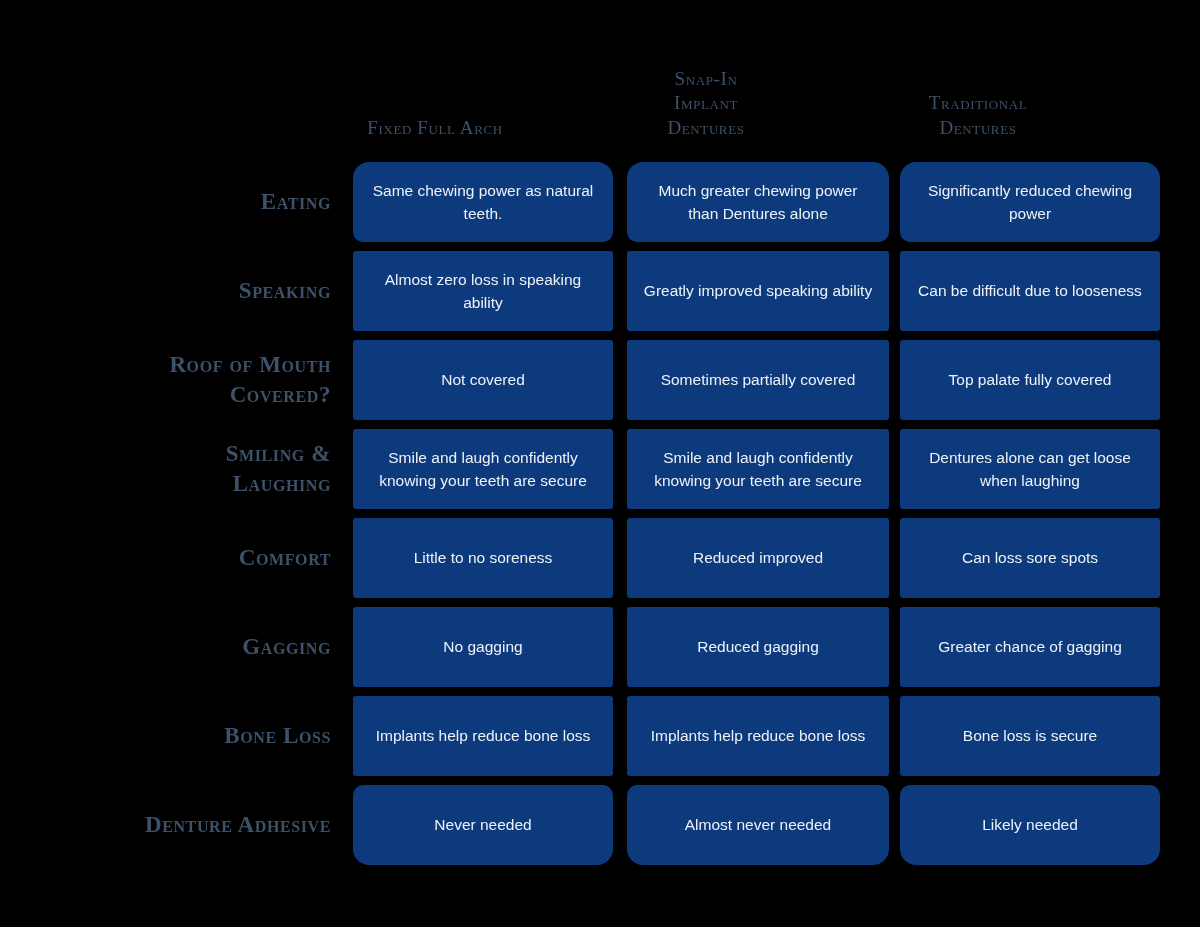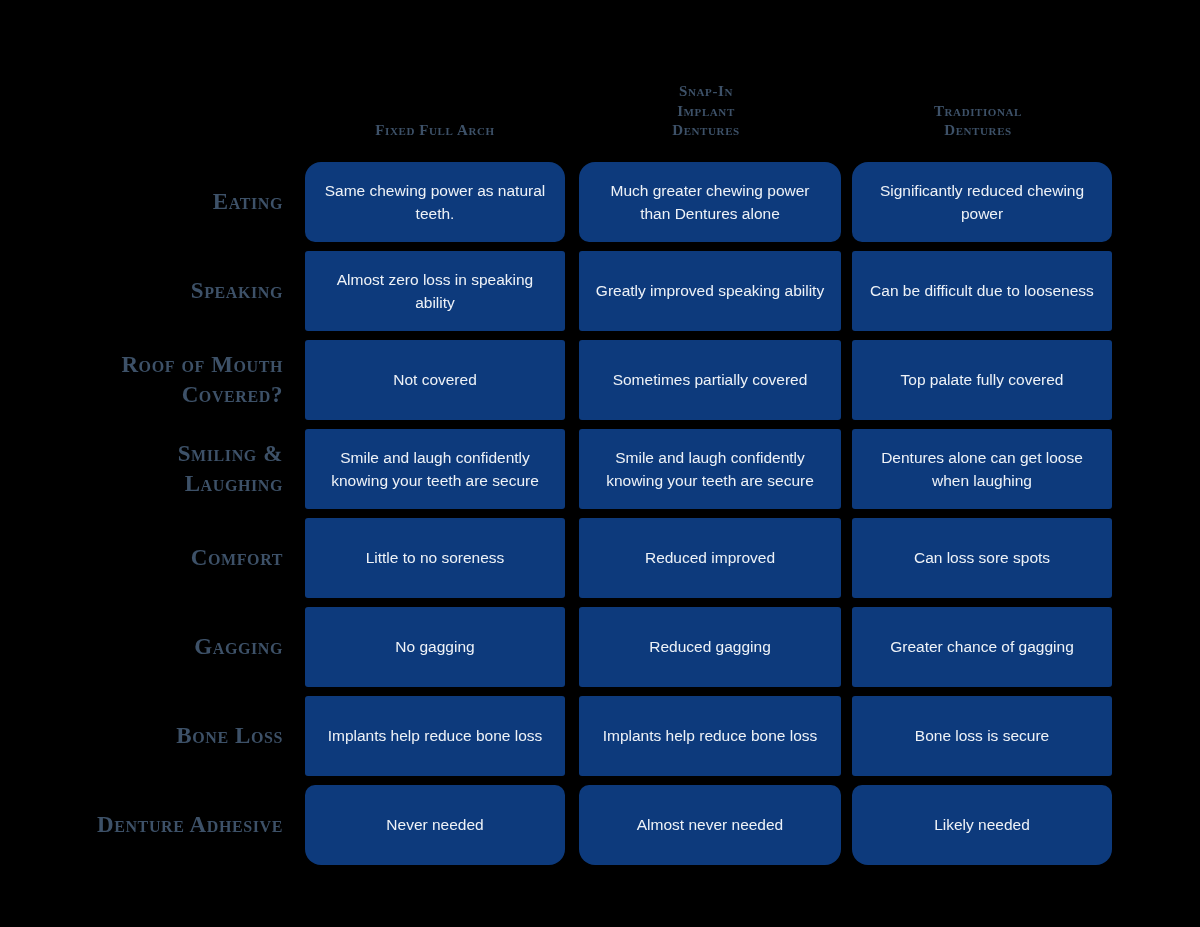--- a/index.html
+++ b/index.html
@@ -23,36 +23,37 @@
     align-items: flex-end;
     min-height: 100px;
     margin-bottom: 22px;
   }
   .spacer { width: 305px; flex: 0 0 305px; }
   .hdr {
     flex: 0 0 260px; width: 260px;
     text-align: center;
     font-family: "Liberation Serif", "DejaVu Serif", serif;
     font-variant: small-caps;
-    font-weight: 700;
-    font-size: 15px;
+    font-weight: 400;
+    font-size: 19px;
     line-height: 1.28;
     letter-spacing: 0.6px;
     color: var(--heading-text);
   }
   .hdr.c2 { flex-basis: 262px; width: 262px; margin-left: 10px; }
   .hdr.c3 { margin-left: 11px; text-align: center; }
   .hdr-line { display: block; }
 
   
   .row {
     display: flex;
     align-items: stretch;
     height: 80px;
     margin-bottom: 9px;
+    padding-left: 48px;
   }
   .rlabel {
     flex: 0 0 283px; width: 283px;
     margin-right: 22px;
     display: flex;
     flex-direction: column;
     justify-content: center;
     align-items: flex-end;
     text-align: right;
     font-family: "Liberation Serif", "DejaVu Serif", serif;

